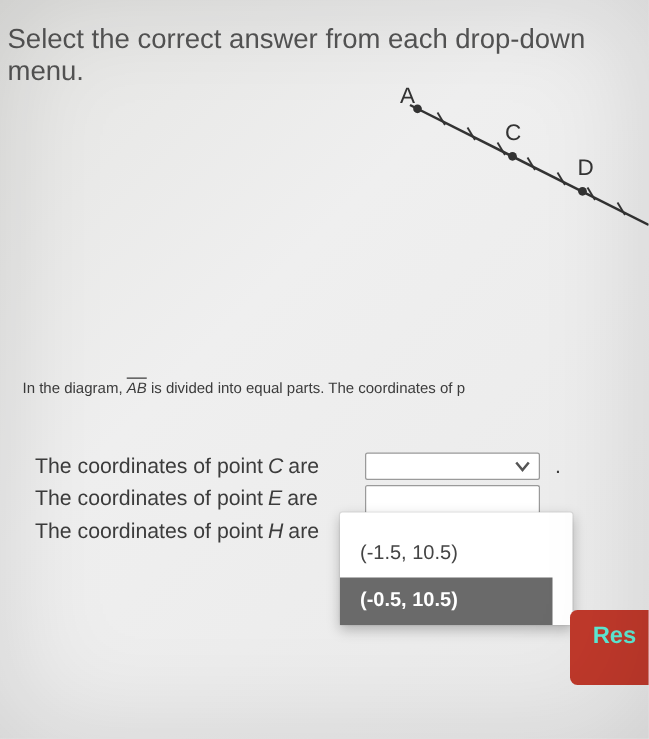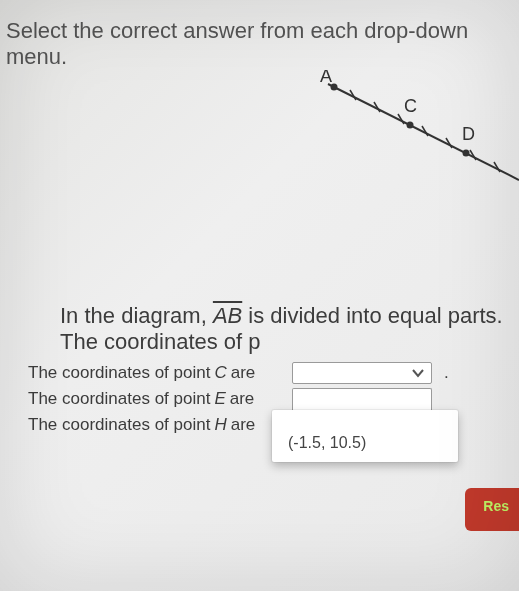--- a/index.html
+++ b/index.html
@@ -2,41 +2,41 @@
 <html><head>
 <meta charset="utf-8">
 <style>
   html,body{margin:0;padding:0;width:519px;height:591px;overflow:hidden;
            font-family:Arial,Helvetica,sans-serif;background:#e8e8e8;}
   .page{position:relative;width:519px;height:591px;
         background:linear-gradient(135deg,#e5e5e3 0%,#efefef 40%,#eaeaea 100%);
         color:#4a4a4a;}
   .instr{position:absolute;left:6px;top:18px;font-size:22px;color:#545454;}
   .diagram{position:absolute;left:280px;top:70px;width:239px;height:130px;}
-  .stem{position:absolute;left:18px;top:303px;font-size:22px;color:#3c3c3c;margin-left:42px;}
+  .stem{position:absolute;left:18px;top:303px;font-size:12px;color:#3c3c3c;}
   .overline{text-decoration:overline;font-style:italic;}
   .qblock{position:absolute;left:28px;top:360px;font-size:17px;line-height:26px;color:#3c3c3c;}
   .qline{height:26px;white-space:nowrap;display:flex;align-items:center;}
   .pointname{font-style:italic;margin:0 4px;}
   .dropdown{position:absolute;left:292px;top:362px;width:140px;height:22px;
             border:1px solid #9a9a9a;background:#fff;border-radius:2px;
             display:flex;align-items:center;justify-content:flex-end;padding-right:6px;
             box-sizing:border-box;}
   .period{position:absolute;left:444px;top:363px;font-size:17px;color:#3c3c3c;}
   .dd2{position:absolute;left:292px;top:388px;width:140px;height:22px;
        border:1px solid #9a9a9a;border-bottom:none;background:#fff;border-radius:2px 2px 0 0;
        box-sizing:border-box;}
   .options{position:absolute;left:272px;top:410px;width:170px;
            background:#fff;border-radius:2px;
            box-shadow:0 4px 10px rgba(0,0,0,0.25),0 0 0 1px rgba(0,0,0,0.05);
            padding:14px 16px 0 0;}
   .opt{padding:10px 16px;font-size:16px;color:#444;}
   .opt.sel{background:#6a6a6a;color:#fff;font-weight:bold;}
-  .resbtn{position:absolute;right:0;top:488px;padding:10px 10px 17px 18px;
-          background:#c0392b;color:#bef264;font-weight:bold;font-size:14px;
+  .resbtn{position:absolute;right:0;top:488px;padding:10px 10px 28px 18px;
+          background:#c0392b;color:#5eead4;font-weight:bold;font-size:19px;
           border-radius:6px 0 0 6px;}
   .vign{position:absolute;inset:0;pointer-events:none;
         box-shadow:inset 0 0 90px rgba(0,0,0,0.12);}
 </style>
 </head>
 <body>
 
 <div class="page">
 
   <div class="instr">Select the correct answer from each drop-down menu.</div>
@@ -86,18 +86,19 @@
     <svg width="14" height="14" viewBox="0 0 14 14">
       <polyline points="2,4 7,10 12,4" fill="none" stroke="#555" stroke-width="2"></polyline>
     </svg>
   </div>
   <div class="period">.</div>
 
   <div class="dd2"></div>
 
   <div class="options">
     <div class="opt">(-1.5, 10.5)</div>
+    <div class="opt sel">(-0.5, 10.5)</div>
   </div>
 
   <div class="resbtn">Res</div>
 
   <div class="vign"></div>
 </div>
 
 </body></html>

